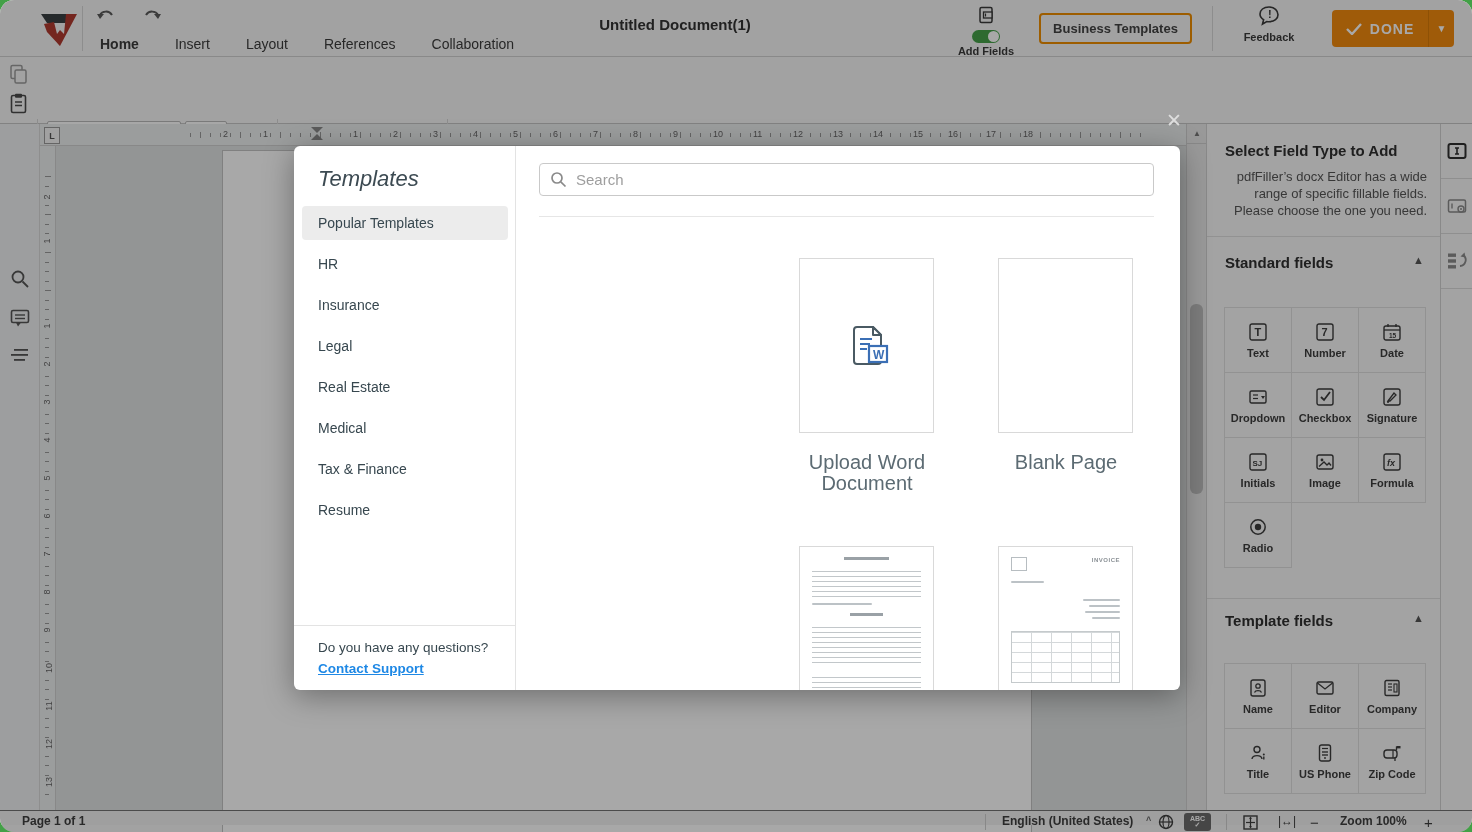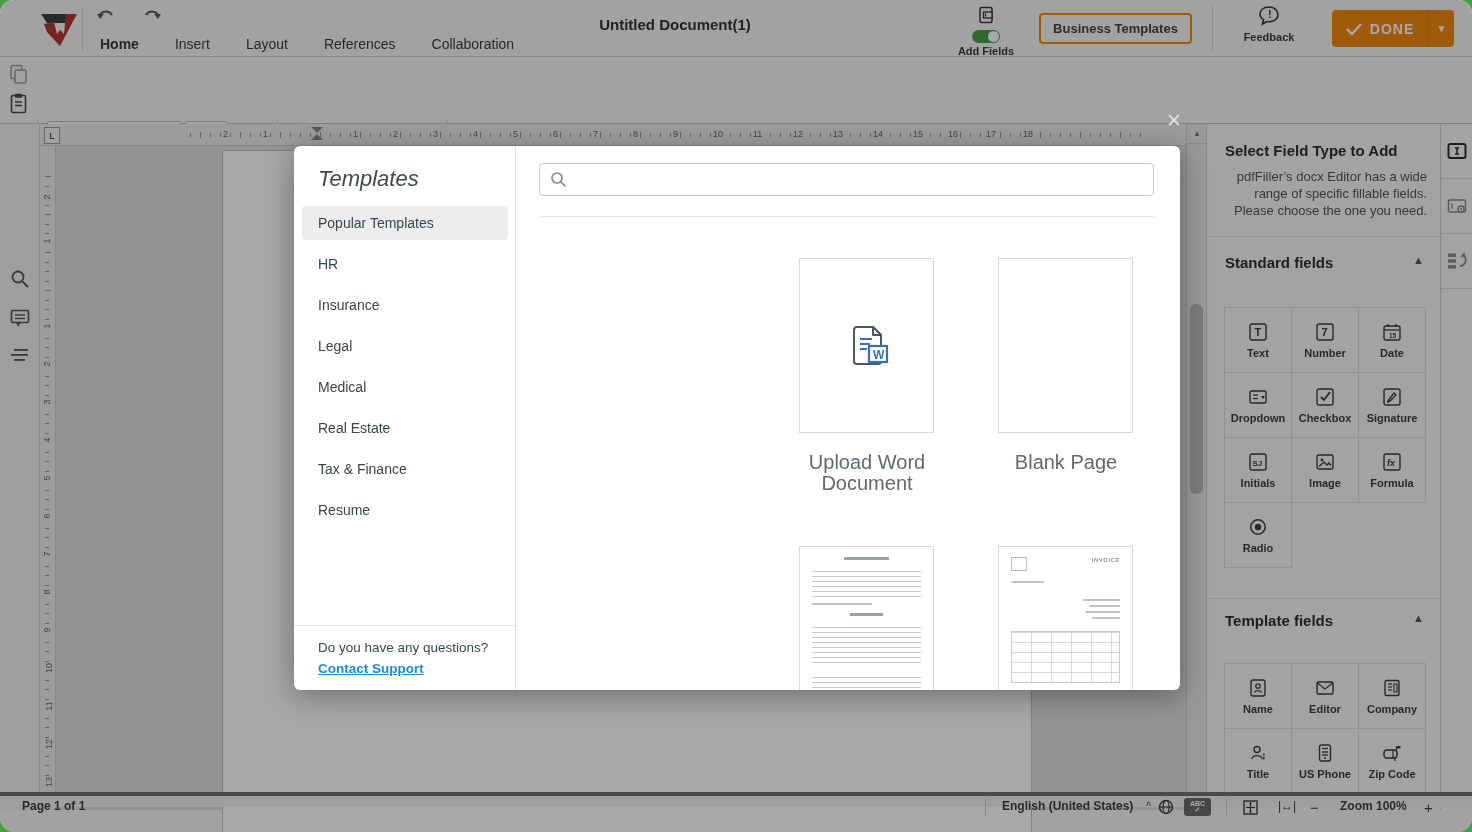--- a/index.html
+++ b/index.html
@@ -71,21 +71,21 @@
   .rp-chevron { position:absolute; left:206px; font-size:11px; color:#555; cursor:pointer; }
   .field-grid { position:absolute; left:18px; width:201px; display:grid; grid-template-columns:67px 67px 67px; }
   .field-cell { height:66px; border:1px solid #dedede; margin:-1px 0 0 -1px; display:flex; flex-direction:column; align-items:center; justify-content:center; gap:5px; cursor:pointer; background:#f7f7f7; }
   .field-cell .lbl { font-size:11px; font-weight:bold; color:#3d3d3d; }
   .ficon { width:20px; height:20px; display:flex; align-items:center; justify-content:center; }
   .right-strip { position:absolute; left:1440px; top:124px; width:32px; height:686px; background:#f7f7f7; border-left:1px solid #d0d0d0; }
   .strip-btn { width:32px; height:55px; border-bottom:1px solid #d9d9d9; display:flex; align-items:center; justify-content:center; cursor:pointer; color:#8a8a8a; }
   .strip-btn.active { color:#2f2f2f; }
 
   
-  .statusbar { position:absolute; left:0; top:792px; width:1472px; height:15px; background:#f1f1f1; border-top:4px solid #737373; font-size:12px; color:#3f3f3f; }
+  .statusbar { position:absolute; left:0; top:810px; width:1472px; height:15px; background:#f1f1f1; border-top:1px solid #737373; font-size:12px; color:#3f3f3f; }
   .sb-item { position:absolute; top:3px; font-weight:bold; }
   .abc-badge { position:absolute; left:1184px; top:2px; width:27px; height:18px; background:#6b6b6b; border-radius:3px; color:#fff; font-size:7px; font-weight:bold; display:flex; flex-direction:column; align-items:center; justify-content:center; line-height:6px; cursor:pointer; }
   .sb-vdiv { position:absolute; top:3px; width:1px; height:16px; background:#cfcfcf; }
 
   
   .overlay { position:absolute; inset:0; background:rgba(0,0,0,0.34); z-index:10; }
   .modal-close { position:absolute; left:1164px; top:111px; z-index:12; width:20px; height:20px; color:#dedede; font-size:19px; line-height:20px; text-align:center; cursor:pointer; }
   .modal { position:absolute; left:294px; top:146px; width:886px; height:544px; background:#fff; border-radius:6px; box-shadow:0 6px 30px rgba(0,0,0,.35); z-index:20; display:flex; overflow:hidden; }
   .m-sidebar { width:222px; border-right:1px solid #e3e3e3; position:relative; flex-shrink:0; }
   .m-title { position:absolute; left:24px; top:20px; font-size:22px; color:#3c4a52;font-style:italic; }
@@ -850,36 +850,37 @@
   <div class="modal-close">✕</div>
 
   <div class="modal">
     <div class="m-sidebar">
       <div class="m-title">Templates</div>
       <ul class="m-cats">
         <li class="m-cat active">Popular Templates</li>
         <li class="m-cat">HR</li>
         <li class="m-cat">Insurance</li>
         <li class="m-cat">Legal</li>
+        <li class="m-cat">Real Estate</li>
         <li class="m-cat">Medical</li>
-        <li class="m-cat">Real Estate</li>
         <li class="m-cat">Tax &amp; Finance</li>
         <li class="m-cat">Resume</li>
       </ul>
       <div class="m-footer-div"></div>
       <div class="m-question">Do you have any questions?</div>
       <a class="m-support">Contact Support</a>
     </div>
 
     <div class="m-content">
       <div class="m-search">
         <svg width="17" height="17" viewBox="0 0 17 17">
             <circle cx="7" cy="7" r="5" fill="none" stroke="#8a8a8a" stroke-width="1.7"></circle>
             <line x1="10.8" y1="10.8" x2="15.5" y2="15.5" stroke="#8a8a8a" stroke-width="1.7"></line>
           </svg>
+        <input type="text" placeholder="Search" style="">
       </div>
       <div class="m-hdiv"></div>
 
       <div class="card r1 c1" style="display:flex;align-items:center;justify-content:center;">
         <svg width="52" height="52" viewBox="0 0 52 52">
           <path d="M16 7 h16 l8 8 v26 a3 3 0 0 1 -3 3 h-21 a3 3 0 0 1 -3 -3 v-31 a3 3 0 0 1 3 -3 z" fill="#fff" stroke="#4a5a63" stroke-width="2"></path>
           <path d="M32 7 l8 8 h-8 z" fill="#fff" stroke="#4a5a63" stroke-width="2" stroke-linejoin="round"></path>
           <line x1="19" y1="19" x2="31" y2="19" stroke="#3b6fb5" stroke-width="2"></line>
           <line x1="19" y1="24" x2="29" y2="24" stroke="#3b6fb5" stroke-width="2"></line>
           <line x1="19" y1="29" x2="26" y2="29" stroke="#3b6fb5" stroke-width="2"></line>

